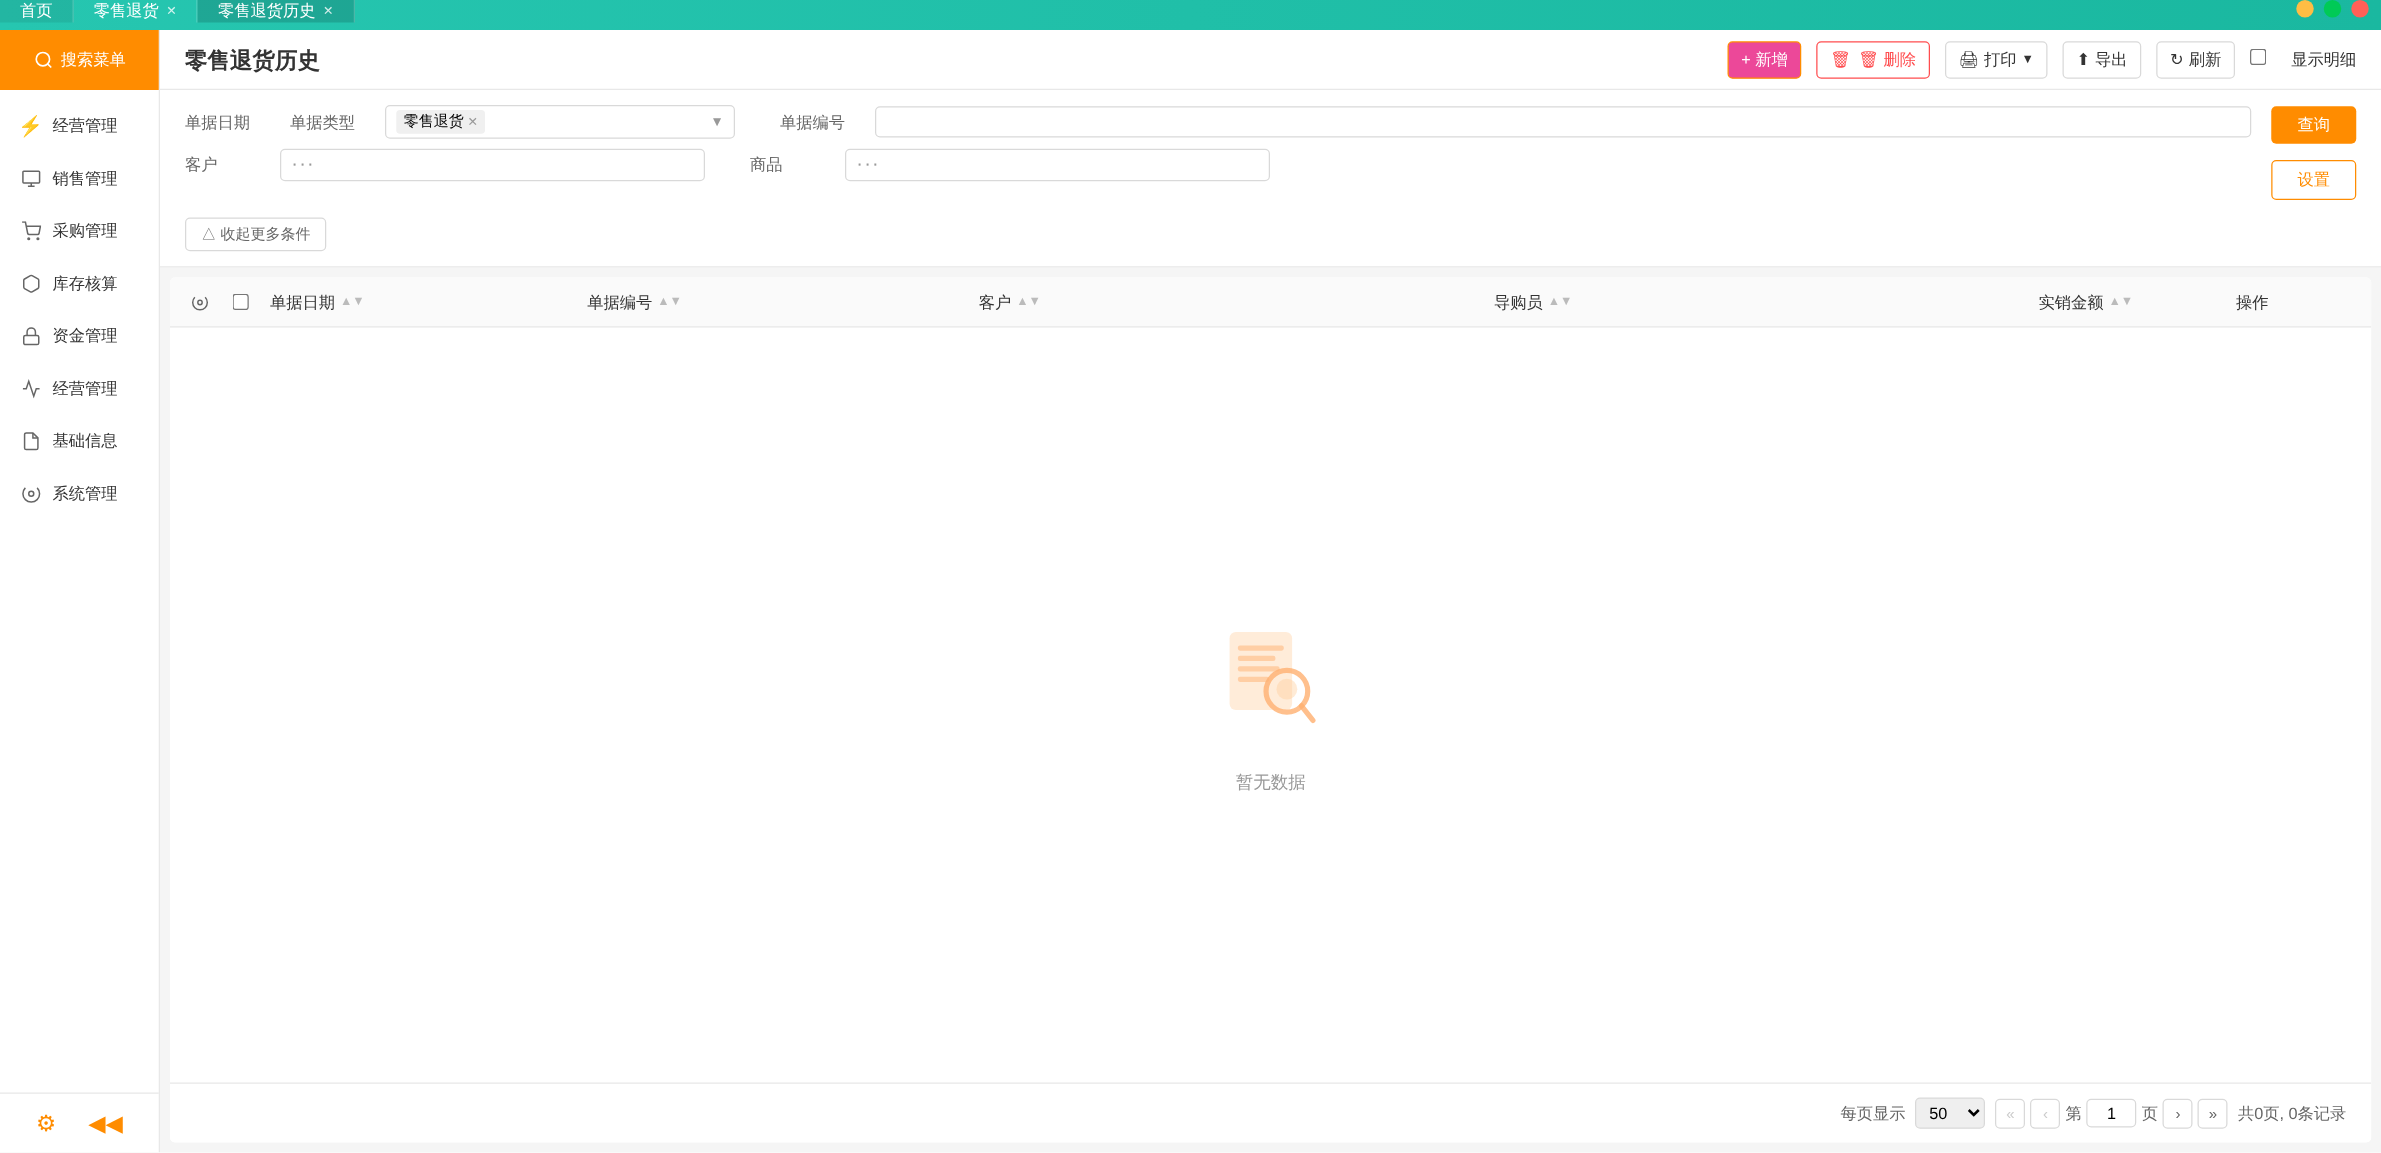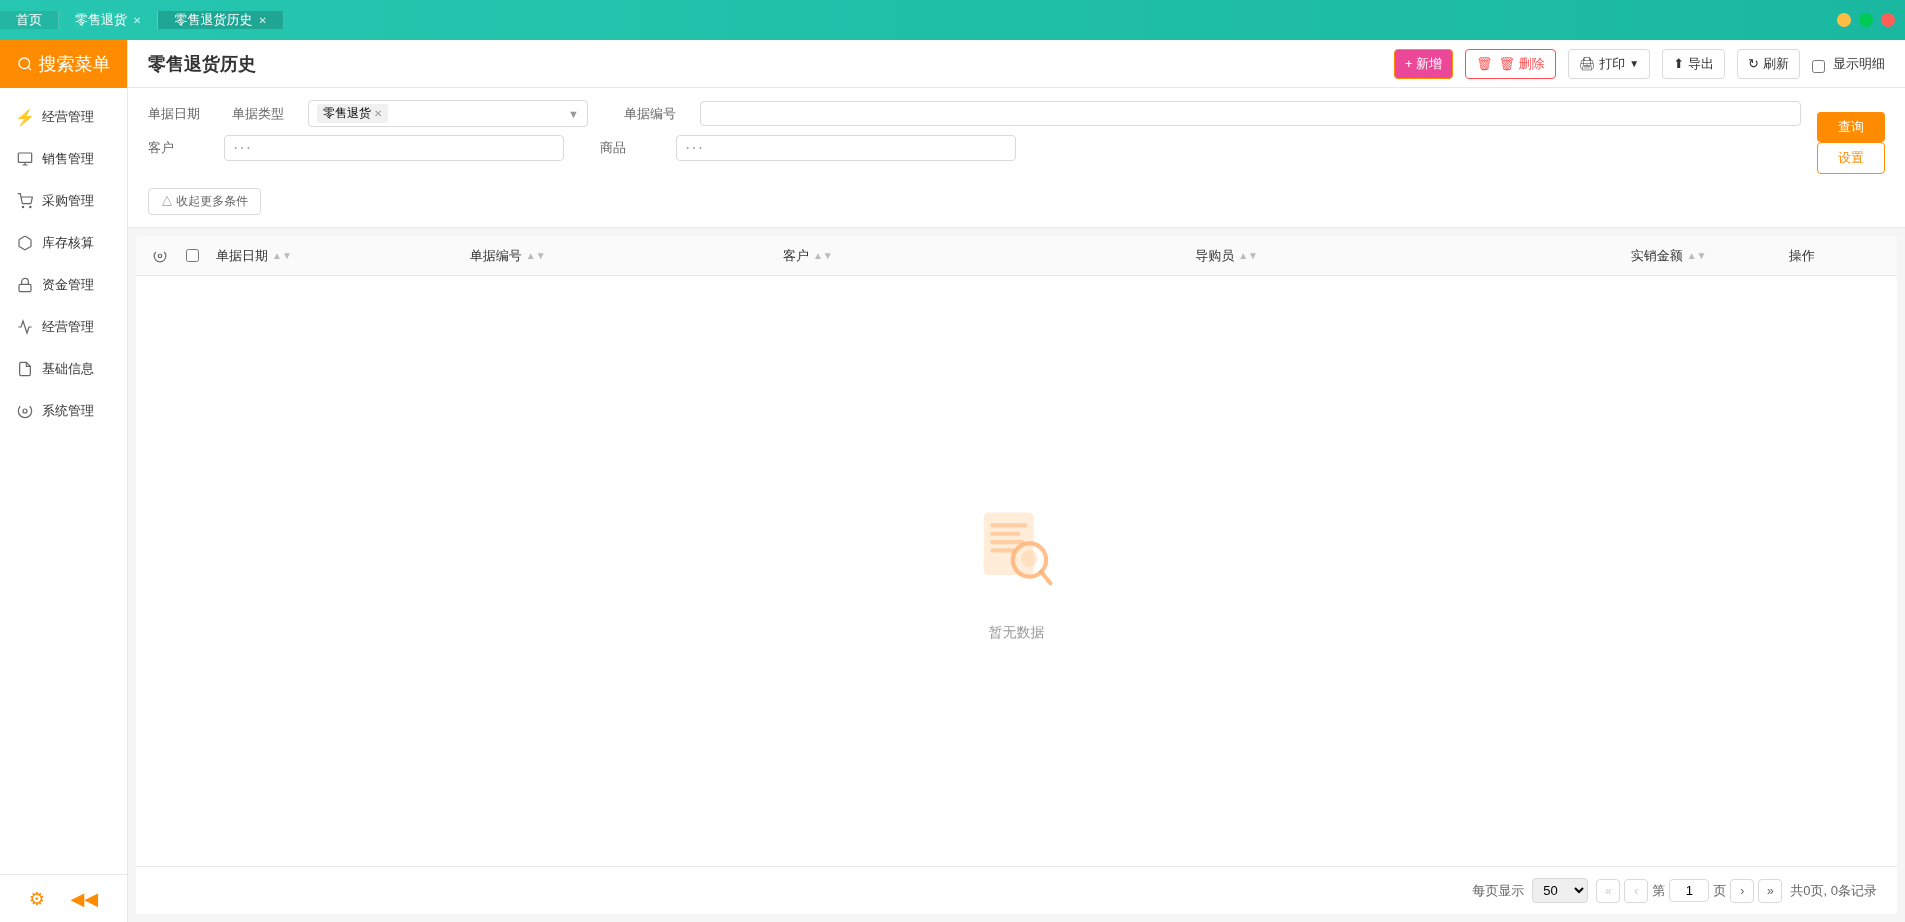--- a/index.html
+++ b/index.html
@@ -1,23 +1,23 @@
 <!DOCTYPE html>
 <html><head>
   <meta charset="utf-8">
   <style>
     * { box-sizing: border-box; margin: 0; padding: 0; font-family: 'Microsoft YaHei', Arial, sans-serif; }
     body { width: 1905px; height: 922px; overflow: hidden; display: flex; flex-direction: column; background: #f5f5f5; }
 
     
     .top-bar {
-      height: 40px;
+      height: 24px;
       background: linear-gradient(90deg, #26c6b0 0%, #1ab8a0 100%);
       display: flex;
-      align-items: center;
+      align-items: flex-start;
       flex-shrink: 0;
     }
     .top-bar .tab {
       display: flex;
       align-items: center;
       padding: 0 16px;
       font-size: 13px;
       color: #fff;
       cursor: pointer;
       border-right: 1px solid rgba(255,255,255,0.2);
@@ -62,21 +62,21 @@
     }
     .sidebar-search {
       height: 48px;
       background: #ff8c00;
       display: flex;
       align-items: center;
       justify-content: center;
       gap: 6px;
       cursor: pointer;
       color: #fff;
-      font-size: 18px;
+      font-size: 13px;
     }
     .sidebar-search .search-icon-svg {
       width: 16px; height: 16px;
     }
     .sidebar-items { flex: 1; padding: 8px 0; }
     .sidebar-item {
       display: flex;
       align-items: center;
       padding: 12px 16px;
       cursor: pointer;
@@ -145,22 +145,22 @@
       color: #333;
     }
     .btn-new {
       background: #ec4899;
       border-color: #ff8c00;
       color: #fff;
     }
     .btn-delete { color: #ff4d4f; border-color: #ff4d4f; }
     .show-detail-label {
       display: flex;
-      align-items: flex-end;
-      gap: 8px;
+      align-items: flex-start;
+      gap: 20px;
       font-size: 13px;
       color: #333;
       cursor: pointer;
     }
 
     
     .filter-area {
       background: #fff;
       margin: 0;
       padding: 12px 20px;
@@ -551,21 +551,21 @@
             <div class="filter-tag-input" style="min-width:340px">
               <span class="filter-dots">···</span>
             </div>
             <span class="filter-label" style="margin-left:20px">商品</span>
             <div class="filter-tag-input" style="min-width:340px">
               <span class="filter-dots">···</span>
             </div>
           </div>
         </div>
 
-        <div style="display:flex; flex-direction:column; gap:0; flex-shrink:0; margin-top:12px">
+        <div style="display:flex; flex-direction:column; gap:13px; flex-shrink:0; margin-top:1px">
           <button class="query-btn">查询</button>
           <button class="set-btn">设置</button>
         </div>
       </div>
 
       <div class="collapse-row" style="margin-top:10px">
         <button class="collapse-btn">△ 收起更多条件</button>
       </div>
     </div>
 

